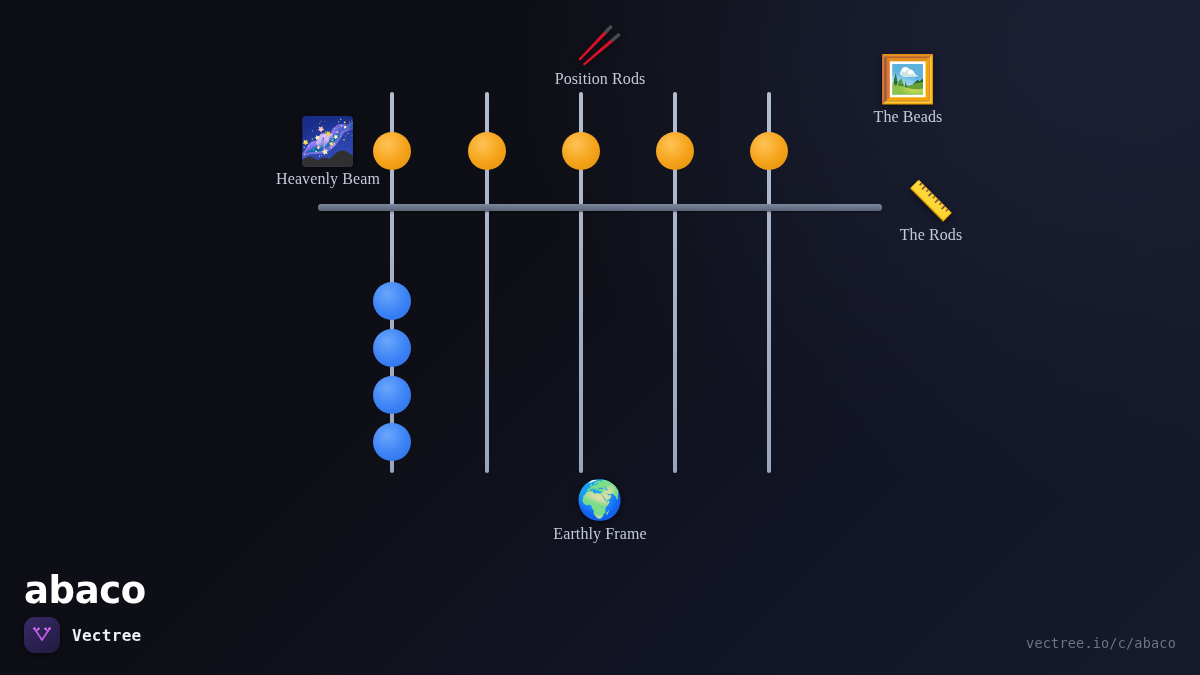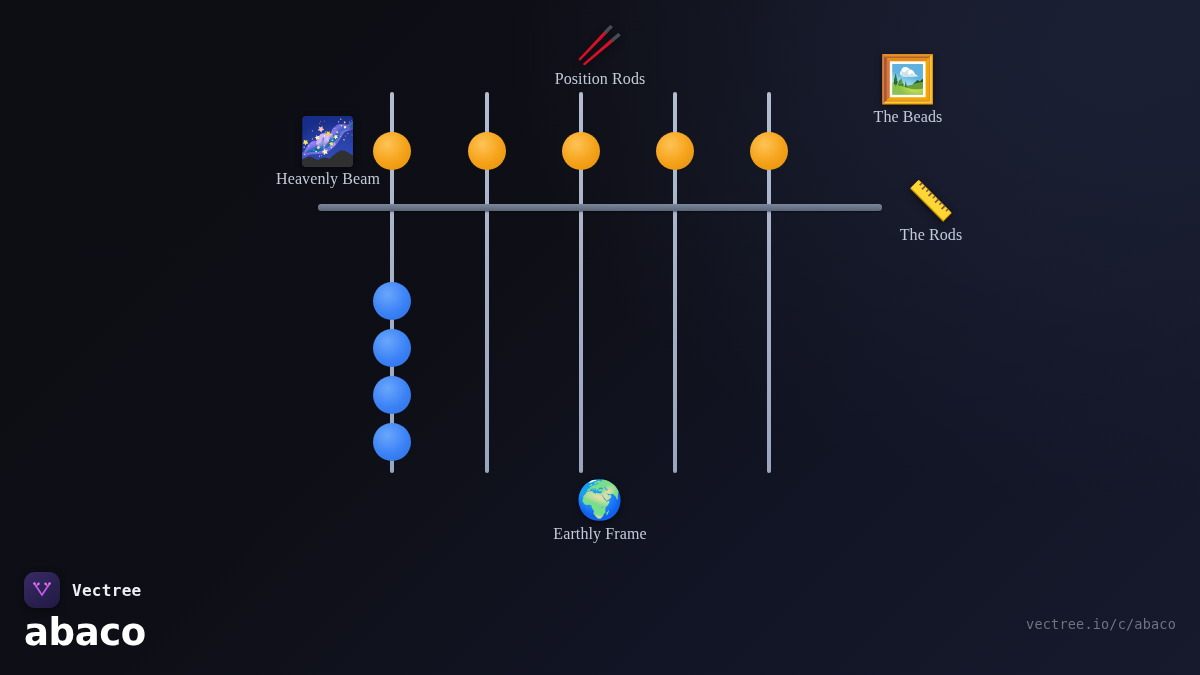--- a/index.html
+++ b/index.html
@@ -103,21 +103,21 @@
   #brand-title {
     font-family:"DejaVu Sans", sans-serif;
     font-size:37px;
     font-weight:bold;
     color:#ffffff;
     letter-spacing:-0.4px;
     line-height:1.05;
   }
   #url {
     position:absolute;
-    right:24px; bottom:43px;
+    right:24px; bottom:24px;
     font-family:"DejaVu Sans Mono", monospace;
     font-size:13.5px;
     color:#6d7484;
     letter-spacing:0.2px;
   }
 </style>
 </head>
 <body>
 
 <div id="stage">
@@ -161,38 +161,38 @@
         <span class="glyph">📏</span>
         <span class="cap">The Rods</span>
       </div>
       <div class="callout" style="left: 600px; top: 481px; transform: translateX(-50%);">
         <span class="glyph">🌍</span>
         <span class="cap">Earthly Frame</span>
       </div>
     </div>
 
   <div id="brand">
+    <div id="brand-title">abaco</div>
     <div id="brand-row">
       <div id="brand-logo">
         <svg width="22" height="22" viewBox="0 0 22 22">
           <g stroke="#c85ae8" stroke-width="1.7" stroke-linecap="round" fill="none">
             <path d="M5.2 7.2 L11 16 L16.8 7.2"></path>
             <path d="M5.2 7.2 L3.4 4.6"></path>
             <path d="M5.2 7.2 L7.4 5.0"></path>
             <path d="M16.8 7.2 L18.6 4.6"></path>
             <path d="M16.8 7.2 L14.6 5.0"></path>
           </g>
           <g fill="#d876f2">
             <circle cx="3.4" cy="4.4" r="1.25"></circle>
             <circle cx="7.5" cy="4.8" r="1.25"></circle>
             <circle cx="18.6" cy="4.4" r="1.25"></circle>
             <circle cx="14.5" cy="4.8" r="1.25"></circle>
           </g>
         </svg>
       </div>
       <span id="brand-name">Vectree</span>
     </div>
-    <div id="brand-title">abaco</div>
   </div>
 
   <div id="url">vectree.io/c/abaco</div>
 
 </div>
 
 </body></html>

